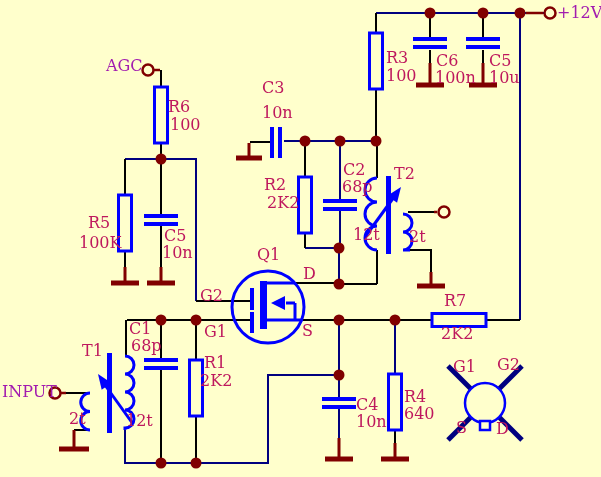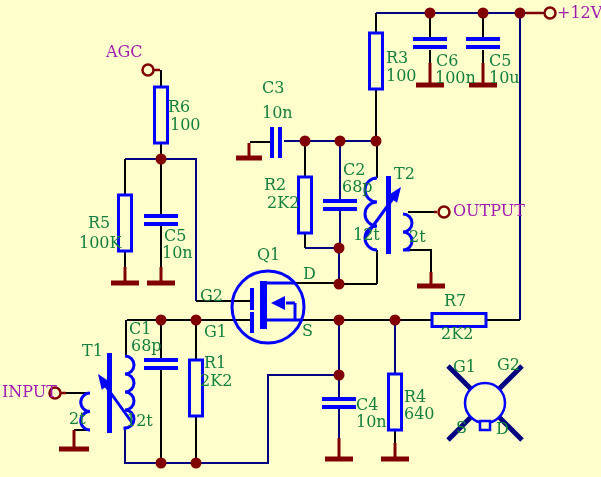--- a/index.html
+++ b/index.html
@@ -3,21 +3,21 @@
 <meta charset="utf-8">
 <style>
   html,body{margin:0;padding:0;}
   #stage{
     position:relative;width:601px;height:477px;
     background:#FFFFCC;overflow:hidden;
     font-family:"DejaVu Serif", serif;
   }
   #stage svg{position:absolute;left:0;top:0;}
   .lbl{
-    position:absolute;color:#15803d;font-size:16px;line-height:1;
+    position:absolute;color:#be185d;font-size:16px;line-height:1;
     white-space:nowrap;user-select:none;
   }
   .dr{color:#a21caf;}
 </style>
 </head>
 <body>
 
 <div id="stage">
 
 <svg width="601" height="477" viewBox="0 0 601 477">
@@ -159,23 +159,22 @@
       <path d="M471,389 L448,366"></path>
           <path d="M499,389 L522,366"></path>
       <path d="M471,417 L448,440"></path>
           <path d="M499,417 L522,440"></path>
     </g>
     <circle cx="485" cy="403" r="20" stroke="#0000FF" stroke-width="2.5" fill="#FFFFCC"></circle>
     <rect x="480" y="421" width="10" height="9" stroke="#0000FF" stroke-width="2.5" fill="#FFFFCC"></rect>
   </g>
 </svg>
 
-  <div class="lbl dr" style="left:106px;top:44px">AGC</div>
+  <div class="lbl dr" style="left:106px;top:58px">AGC</div>
   <div class="lbl dr" style="left:557px;top:5px">+12V</div>
-  <div class="lbl dr" style="left:453px;top:203px">OUTPUT</div>
   <div class="lbl dr" style="left:2px;top:384px">INPUT</div>
 
   <div class="lbl" style="left:168px;top:99px">R6</div>
   <div class="lbl" style="left:170px;top:117px">100</div>
 
   <div class="lbl" style="left:88px;top:215px">R5</div>
   <div class="lbl" style="left:79px;top:235px">100K</div>
 
   <div class="lbl" style="left:164px;top:228px">C5</div>
   <div class="lbl" style="left:162px;top:245px">10n</div>

